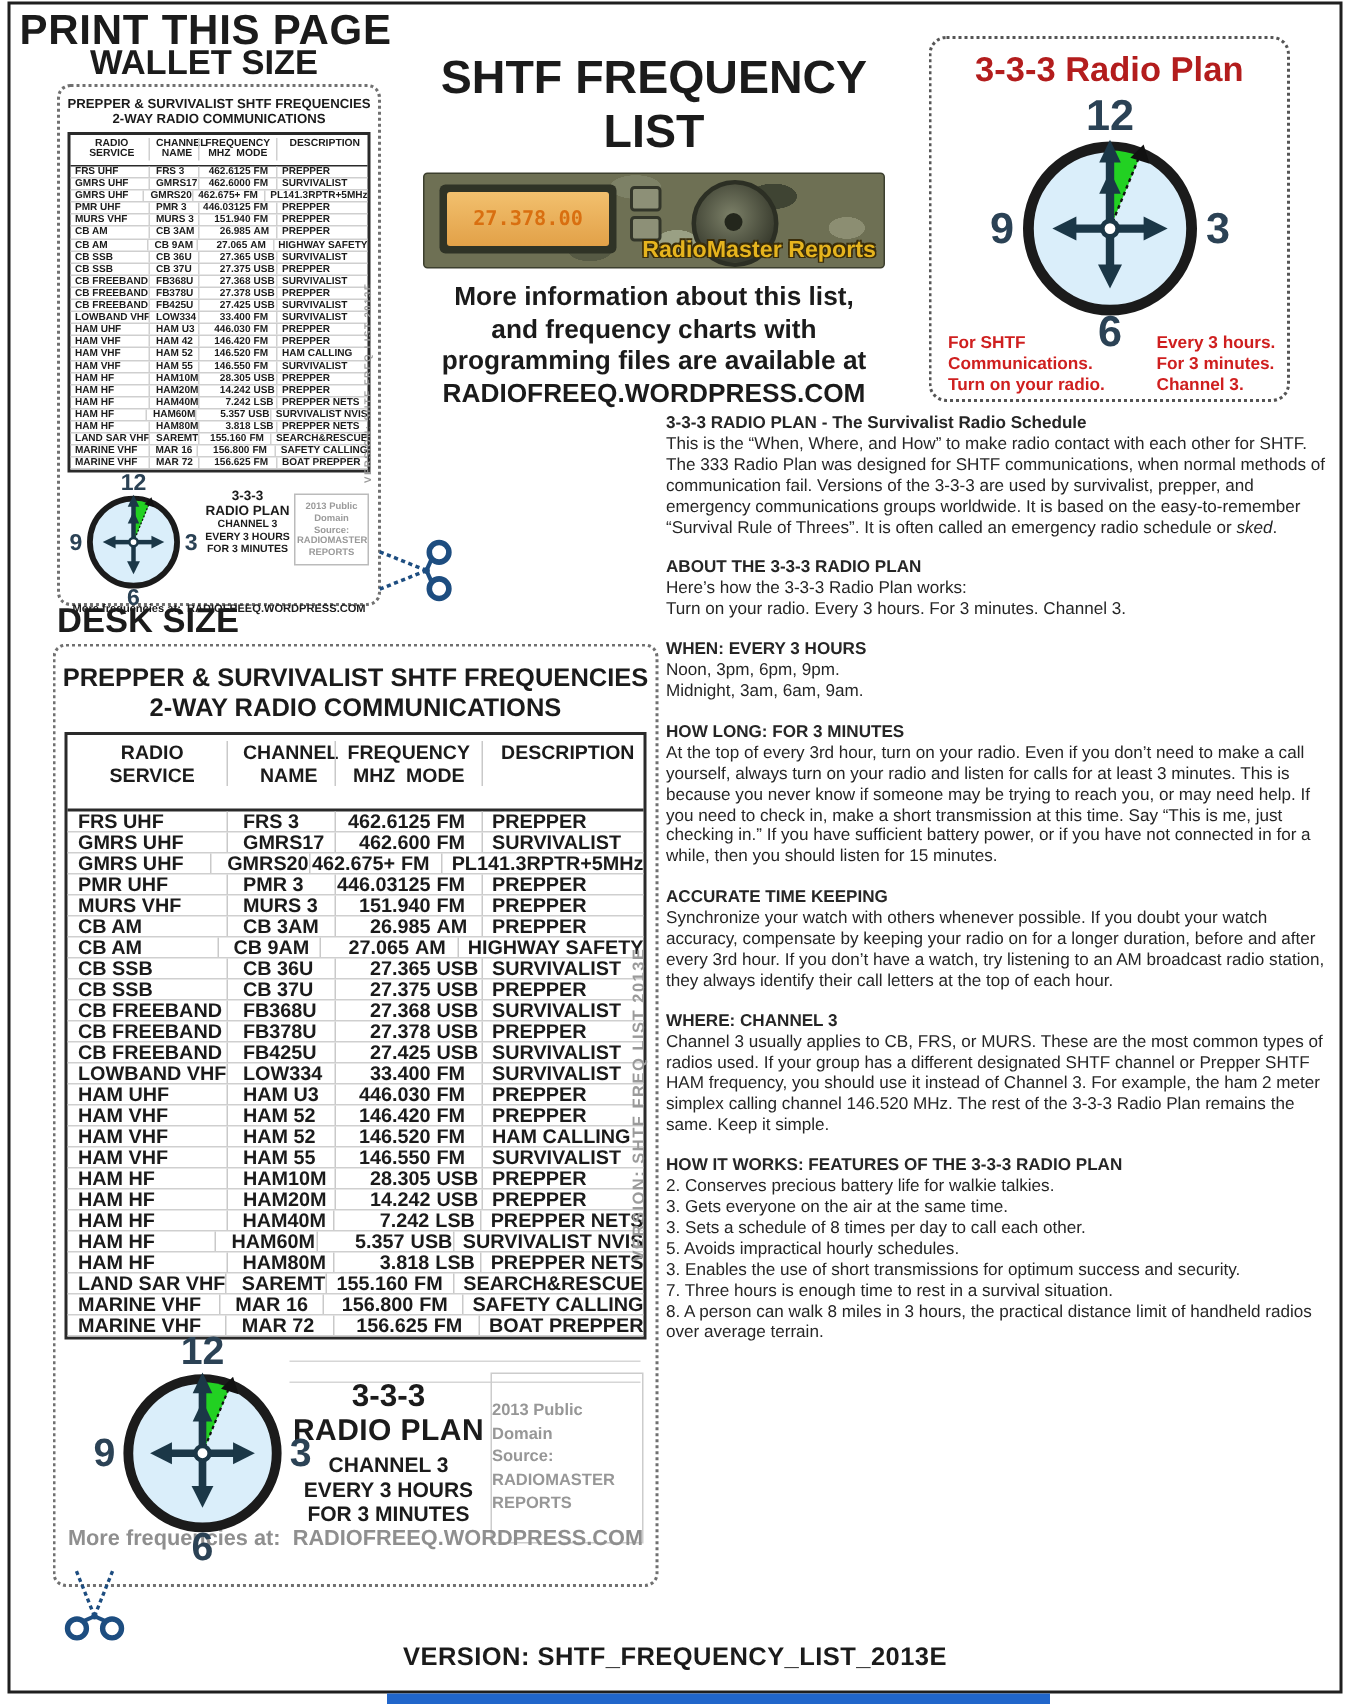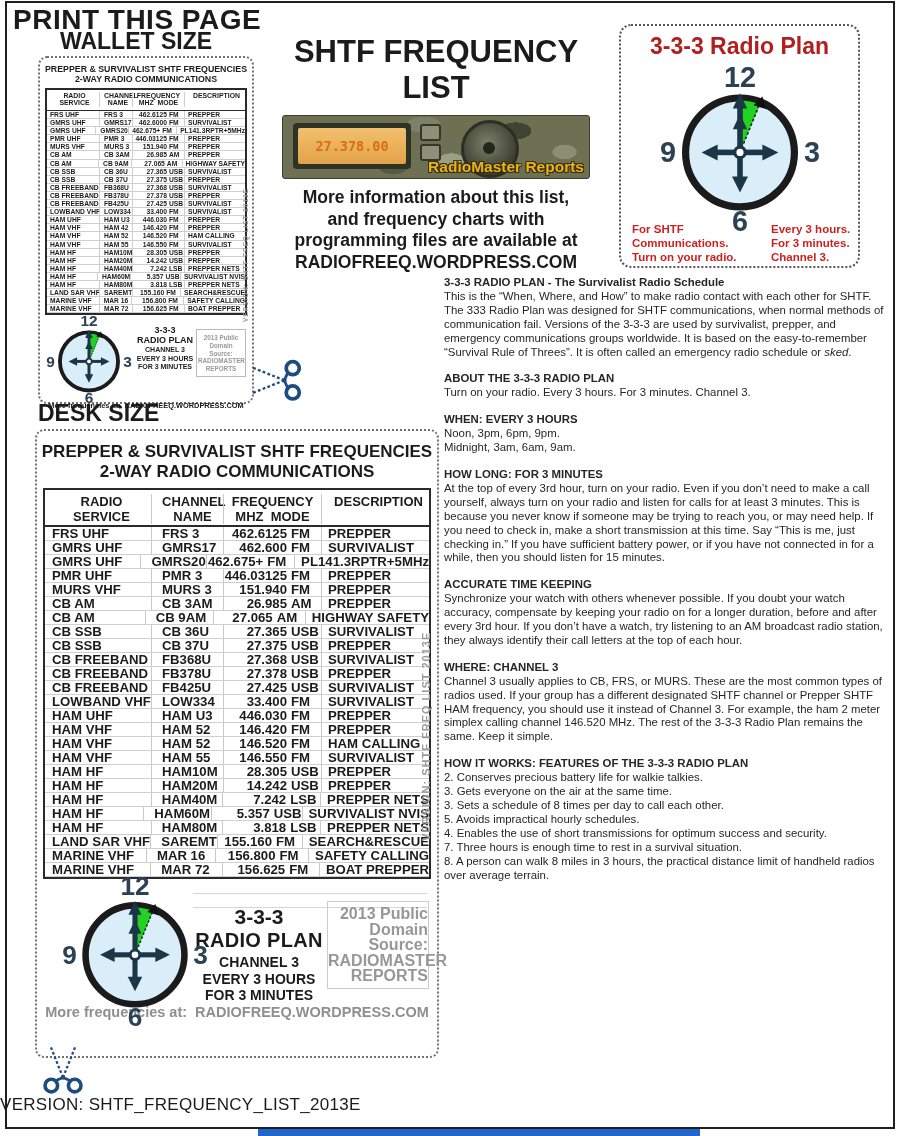--- a/index.html
+++ b/index.html
@@ -46,40 +46,40 @@
   .w-more{text-align:center;font-size:7.4px;font-weight:800;margin-top:2px}
   .v-version{position:absolute;color:#9a9a9a;font-weight:700;writing-mode:vertical-rl;
              transform:rotate(180deg);letter-spacing:1px;z-index:3;text-align:center}
   .wv{right:3px;top:95px;height:205px;font-size:6.4px}
   .dv{right:5px;top:125px;height:360px;font-size:11px}
 
   
   .d-title{font-size:17px;font-weight:800;text-align:center;line-height:20px;margin-top:11px}
   .d-title2{font-size:17px;font-weight:800;text-align:center;line-height:20px}
   .d-table{margin:6px 6px 0;font-size:13.2px}
-  .d-table .fhead{font-size:13px;line-height:15px;padding:4px 0 1px;border-bottom:2px solid #2a2a2a}
+  .d-table .fhead{font-size:13px;line-height:15px;padding:4px 0 15px;border-bottom:2px solid #2a2a2a}
   .d-table .frow{height:14px;line-height:13.6px}
   .d-table .cs,.d-table .h-s{width:106px;padding-left:7px;text-align:left}
   .d-table .h-s{text-align:center}
   .d-table .cc,.d-table .h-c{width:72px;padding-left:10px;border-left:1px solid #c9c9c9;text-align:left}
   .d-table .h-c{text-align:center}
   .d-table .cm{width:64px;text-align:right;border-left:1px solid #c9c9c9}
   .d-table .h-f{width:98px;border-left:1px solid #c9c9c9}
   .d-table .co{width:34px;padding-left:4px}
   .d-table .cd,.d-table .h-d{flex:1;border-left:1px solid #c9c9c9;padding-left:6px;text-align:left}
   .d-table .h-d{text-align:center}
   .d-footer{position:relative;height:148px;margin:0 6px}
   .d-line{position:absolute;left:150px;right:4px;border-top:1px solid #d6d6d6}
   .d-clock{position:absolute;left:12px;top:-10px;width:160px;z-index:2}
   .d-plan{position:absolute;left:152px;top:26px;width:128px;text-align:center}
   .dp1{font-size:21px;font-weight:800}
   .dp2{font-size:20px;font-weight:800;letter-spacing:.3px}
   .dp3{font-size:14px;font-weight:800;line-height:16.5px;margin-top:2px}
   .d-source{position:absolute;left:284px;top:22px;width:100px;border:1px solid #ccc;color:#979797;
-            font-size:16px;font-weight:700;line-height:15.5px;text-align:right;padding:4px 0}
+            font-size:11px;font-weight:700;line-height:15.5px;text-align:left;padding:17px 0}
   .d-more{position:absolute;left:0;bottom:7px;width:100%;text-align:center;color:#8f8f8f;
           font-size:14.5px;font-weight:800}
 
   
   .center-col{position:absolute;left:260px;top:34px;width:352px;text-align:center}
   .c-title{font-size:31px;font-weight:900}
   .c-sub{font-size:11.5px;font-weight:700;line-height:13px;margin-top:7px}
   .c-more{font-size:17.5px;font-weight:800;line-height:21.5px;margin-top:8px}
   .radio{position:relative;width:306px;height:62px;margin:9px auto 0;border-radius:3px;
          background-color:#6e7054;border:1px solid #3c3f2e;
@@ -112,22 +112,22 @@
   .pb-right{position:absolute;left:150px;top:196px;font-size:11.5px;font-weight:700;color:#cf1f1f;
             line-height:14px;text-align:left}
 
   
   .right-col{position:absolute;left:444px;top:276px;width:442px;font-size:11.4px;line-height:13.9px;color:#262626}
   .sec-h{font-weight:700;margin-top:13px}
   .sec-h.first{margin-top:0}
   .sec-p{margin:0}
   .sec-p.gap{margin-top:13.9px}
 
-  .version-footer{position:absolute;left:0;top:1095px;width:900px;
-                  font-size:17px;font-weight:400;letter-spacing:.3px}
+  .version-footer{position:absolute;left:0;top:1095px;width:900px;text-align:center;
+                  font-size:17px;font-weight:700;letter-spacing:.3px}
   .bottom-strip{position:absolute;left:258px;top:1129px;width:442px;height:7px;background:#2166cb}
 
   .scissors-slot{position:absolute}
   .sc-h{left:247px;top:357px;width:56px;height:48px}
   .sc-v{left:36px;top:1046px;width:54px;height:54px}
   .sc-v svg{transform:rotate(90deg)}
   .clock-slot svg,.scissors-slot svg{width:100%;height:auto;display:block}
   .clock-slot text{font-family:"Liberation Sans",sans-serif;font-weight:800;font-size:36px;
                    fill:#2b4255;text-anchor:middle}
 </style>
@@ -428,36 +428,37 @@
 Turn on your radio.</div>
   <div class="pb-right pre">Every 3 hours.
 For 3 minutes.
 Channel 3.</div>
 </div>
 
 <div id="right-sections" class="right-col">
     <div class="sec-h first">3-3-3 RADIO PLAN - The Survivalist Radio Schedule</div>
     <div class="sec-p">This is the “When, Where, and How” to make radio contact with each other for SHTF. The 333 Radio Plan was designed for SHTF communications, when normal methods of communication fail. Versions of the 3-3-3 are used by survivalist, prepper, and emergency communications groups worldwide. It is based on the easy-to-remember “Survival Rule of Threes”. It is often called an emergency radio schedule or <i>sked</i>.</div>
     <div class="sec-h">ABOUT THE 3-3-3 RADIO PLAN</div>
+    <div class="sec-p">Here’s how the 3-3-3 Radio Plan works:</div>
     <div class="sec-p">Turn on your radio. Every 3 hours. For 3 minutes. Channel 3.</div>
     <div class="sec-h">WHEN: EVERY 3 HOURS</div>
     <div class="sec-p">Noon, 3pm, 6pm, 9pm.</div>
     <div class="sec-p">Midnight, 3am, 6am, 9am.</div>
     <div class="sec-h">HOW LONG: FOR 3 MINUTES</div>
     <div class="sec-p">At the top of every 3rd hour, turn on your radio. Even if you don’t need to make a call yourself, always turn on your radio and listen for calls for at least 3 minutes. This is because you never know if someone may be trying to reach you, or may need help. If you need to check in, make a short transmission at this time. Say “This is me, just checking in.” If you have sufficient battery power, or if you have not connected in for a while, then you should listen for 15 minutes.</div>
     <div class="sec-h">ACCURATE TIME KEEPING</div>
     <div class="sec-p">Synchronize your watch with others whenever possible. If you doubt your watch accuracy, compensate by keeping your radio on for a longer duration, before and after every 3rd hour. If you don’t have a watch, try listening to an AM broadcast radio station, they always identify their call letters at the top of each hour.</div>
     <div class="sec-h">WHERE: CHANNEL 3</div>
     <div class="sec-p">Channel 3 usually applies to CB, FRS, or MURS. These are the most common types of radios used. If your group has a different designated SHTF channel or Prepper SHTF HAM frequency, you should use it instead of Channel 3. For example, the ham 2 meter simplex calling channel 146.520 MHz. The rest of the 3-3-3 Radio Plan remains the same. Keep it simple.</div>
     <div class="sec-h">HOW IT WORKS: FEATURES OF THE 3-3-3 RADIO PLAN</div>
     <div class="sec-p">2. Conserves precious battery life for walkie talkies.</div>
     <div class="sec-p">3. Gets everyone on the air at the same time.</div>
     <div class="sec-p">3. Sets a schedule of 8 times per day to call each other.</div>
     <div class="sec-p">5. Avoids impractical hourly schedules.</div>
-    <div class="sec-p">4. Enables the use of short transmissions for optimum success and security.</div>
+    <div class="sec-p">3. Enables the use of short transmissions for optimum success and security.</div>
     <div class="sec-p">7. Three hours is enough time to rest in a survival situation.</div>
     <div class="sec-p">8. A person can walk 8 miles in 3 hours, the practical distance limit of handheld radios over average terrain.</div>
   </div>
 
 <div class="size-label desk-label">DESK SIZE</div>
 
 <div class="card desk">
   <div class="d-title">PREPPER &amp; SURVIVALIST SHTF FREQUENCIES</div>
   <div class="d-title2">2-WAY RADIO COMMUNICATIONS</div>
   <div class="ftable d-table">

